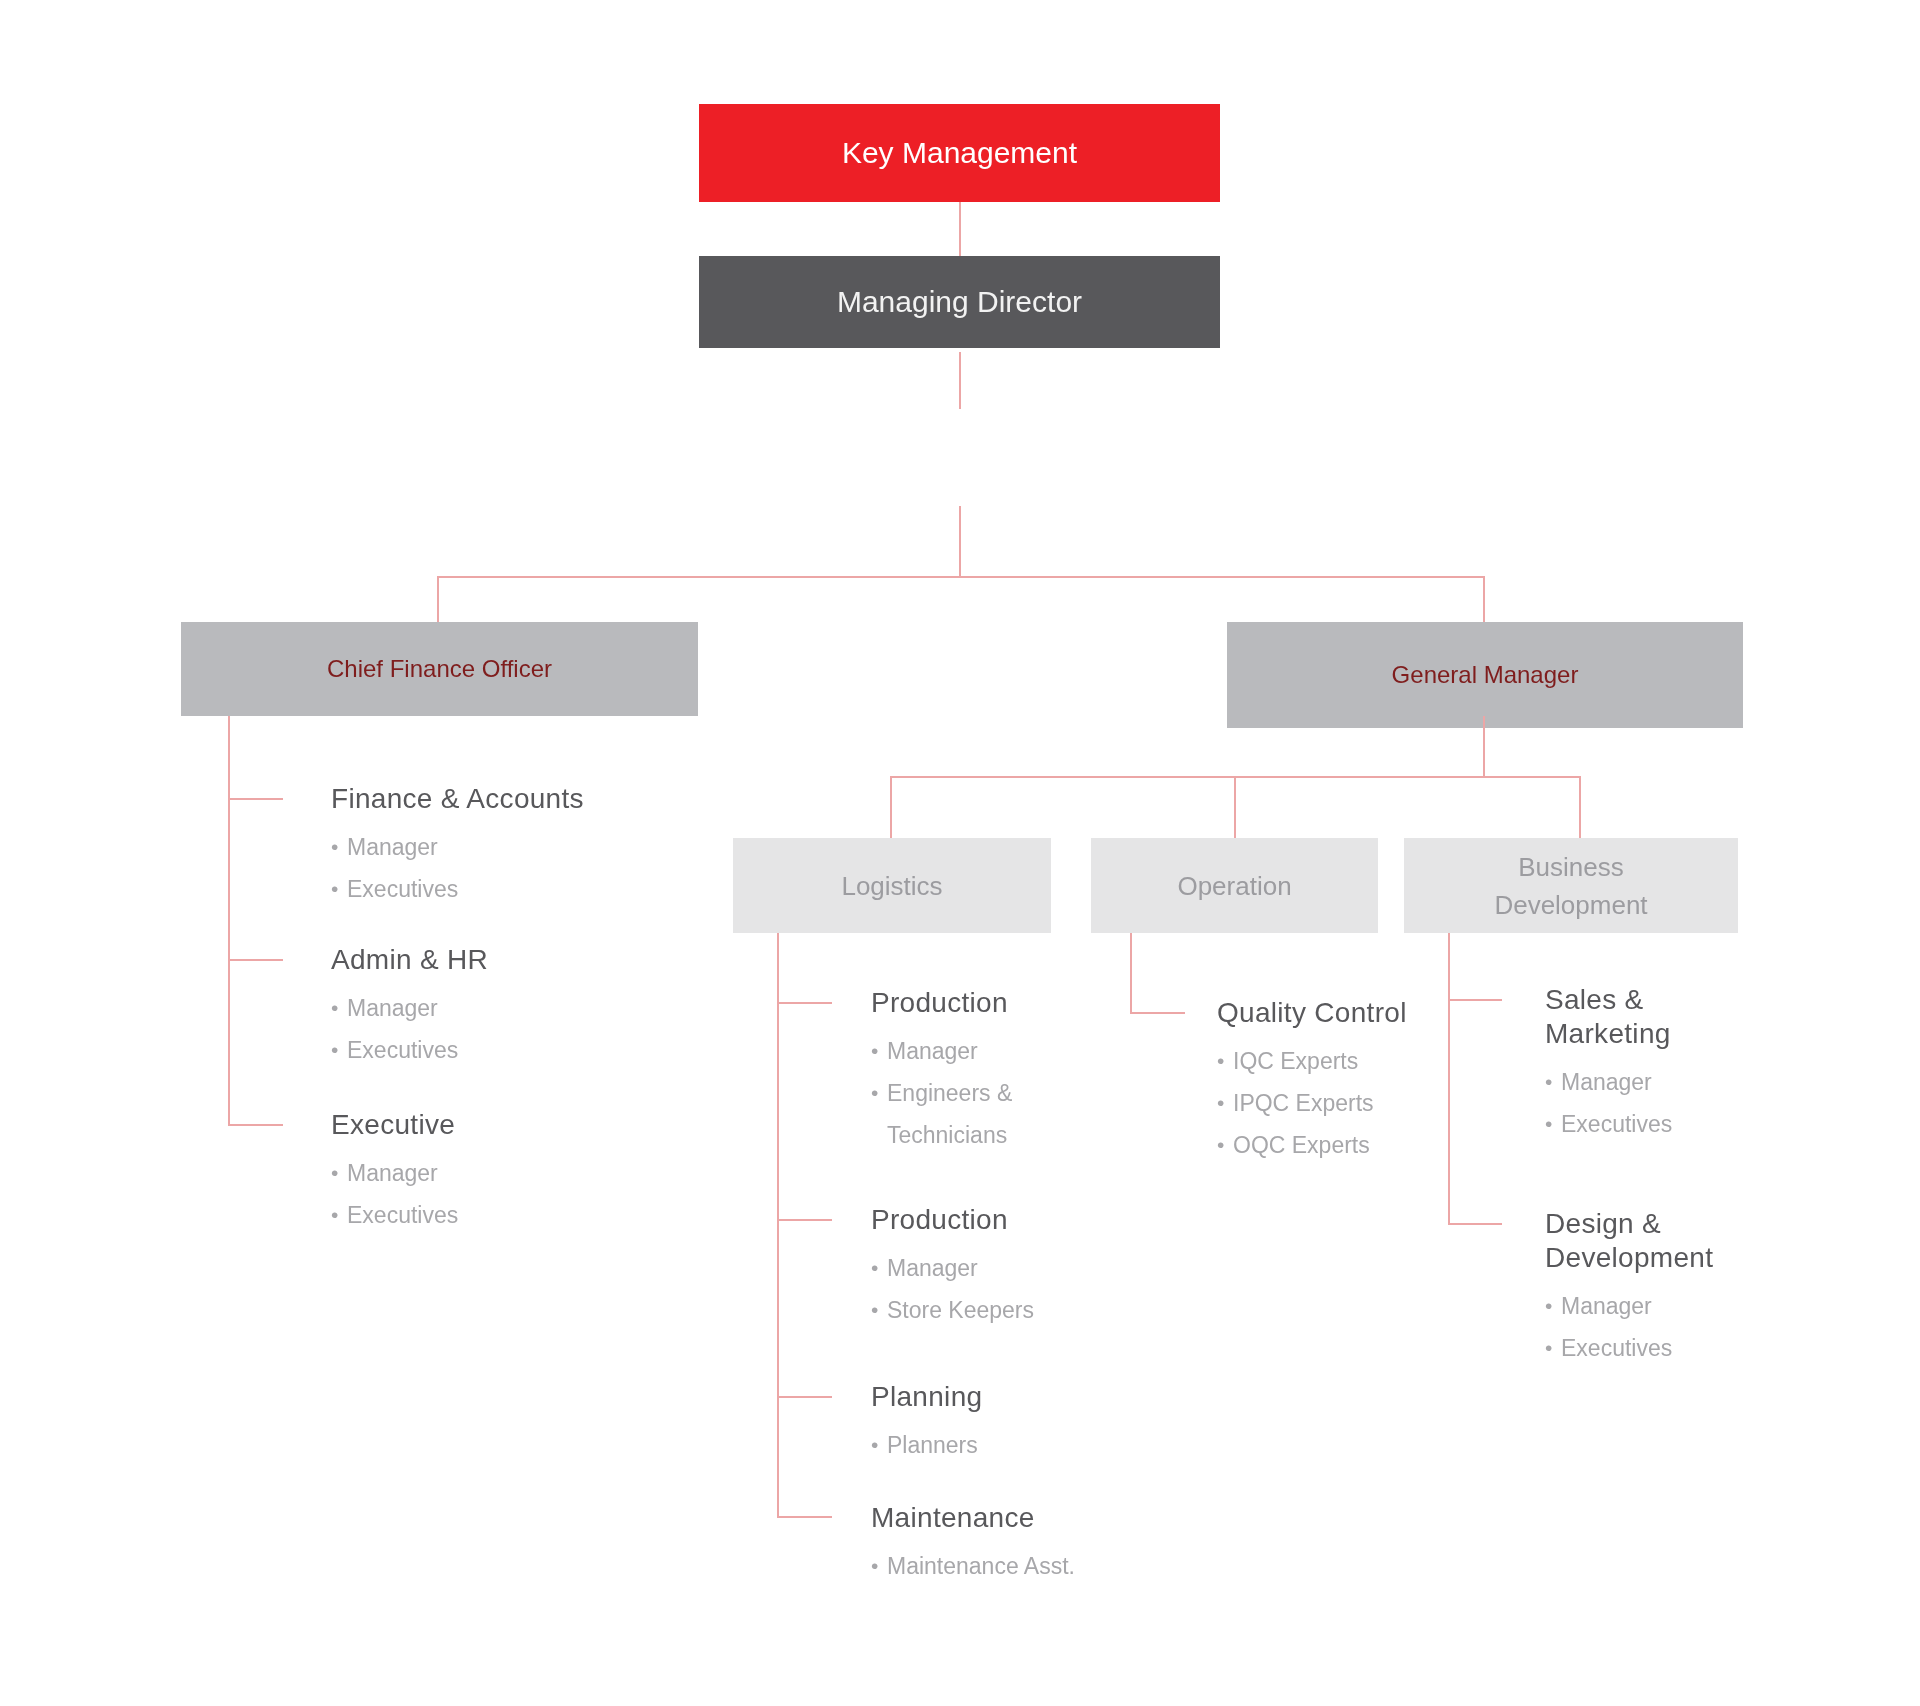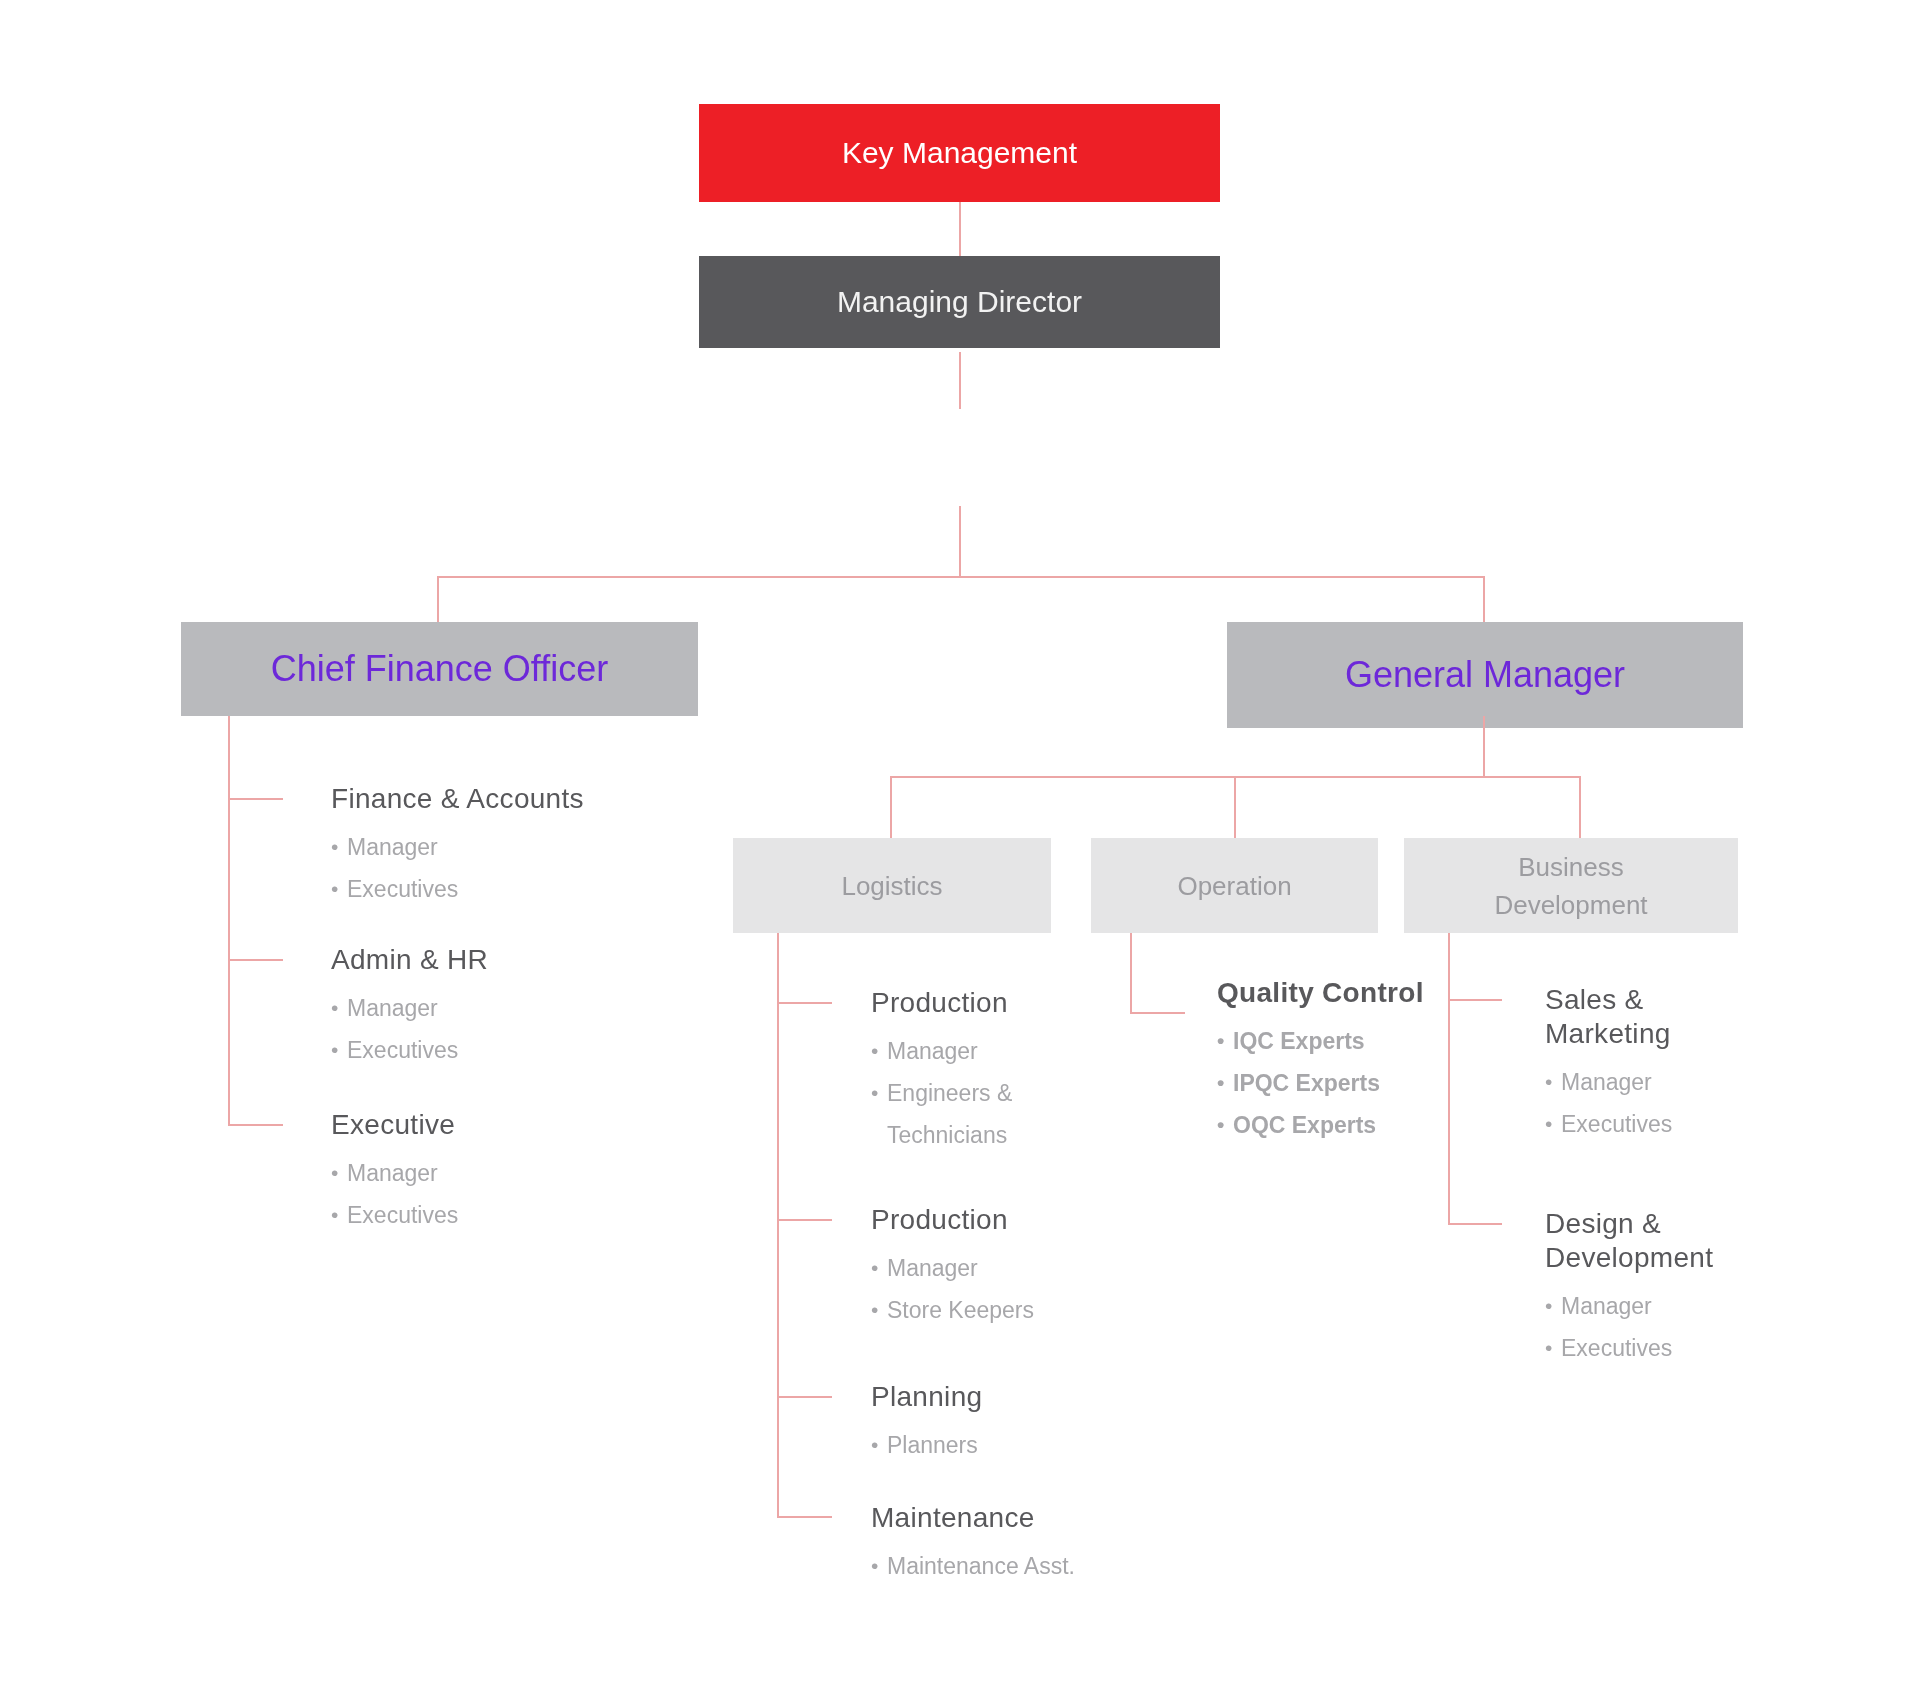--- a/index.html
+++ b/index.html
@@ -20,21 +20,21 @@
     position: absolute;
     display: flex;
     align-items: center;
     justify-content: center;
     text-align: center;
     box-sizing: border-box;
   }
   .node-root        { background: var(--accent-red);   color: #ffffff; font-size: 30px; text-align: center; }
   .node-md          { background: var(--dark-gray);    color: #f2f2f2; font-size: 30px; }
   .node-ed          { background: var(--medium-gray);  color: #f2f2f2; font-size: 30px; }
-  .node-officer     { background: var(--light-gray);   color: #6d28d9; font-size: 36px; }
+  .node-officer     { background: var(--light-gray);   color: #7f1d1d; font-size: 24px; }
   .node-division    { background: var(--lighter-gray); color: var(--division-text); font-size: 26px; line-height: 38px; }
   .node-division .wrap { display: inline-block; max-width: 175px; }
 
   
   .line {
     position: absolute;
     background: var(--connector);
   }
   .v { width: 2px; }
   .h { height: 2px; }
@@ -175,21 +175,21 @@
     </div>
   </div>
 
   <div class="dept" style="left:846px; top:1501px; width:240px;">
     <div class="dept-title">Maintenance</div>
     <div class="dept-list">
       <div class="dept-item">Maintenance Asst.</div>
     </div>
   </div>
 
-  <div class="dept" style="left:1192px; top:976px; width:260px;font-weight:bold;">
+  <div class="dept" style="left:1192px; top:996px; width:260px;">
     <div class="dept-title">Quality Control</div>
     <div class="dept-list">
       <div class="dept-item">IQC Experts</div>
       <div class="dept-item">IPQC Experts</div>
       <div class="dept-item">OQC Experts</div>
     </div>
   </div>
 
   <div class="dept" style="left:1520px; top:983px; width:190px;">
     <div class="dept-title">Sales &amp; Marketing</div>

